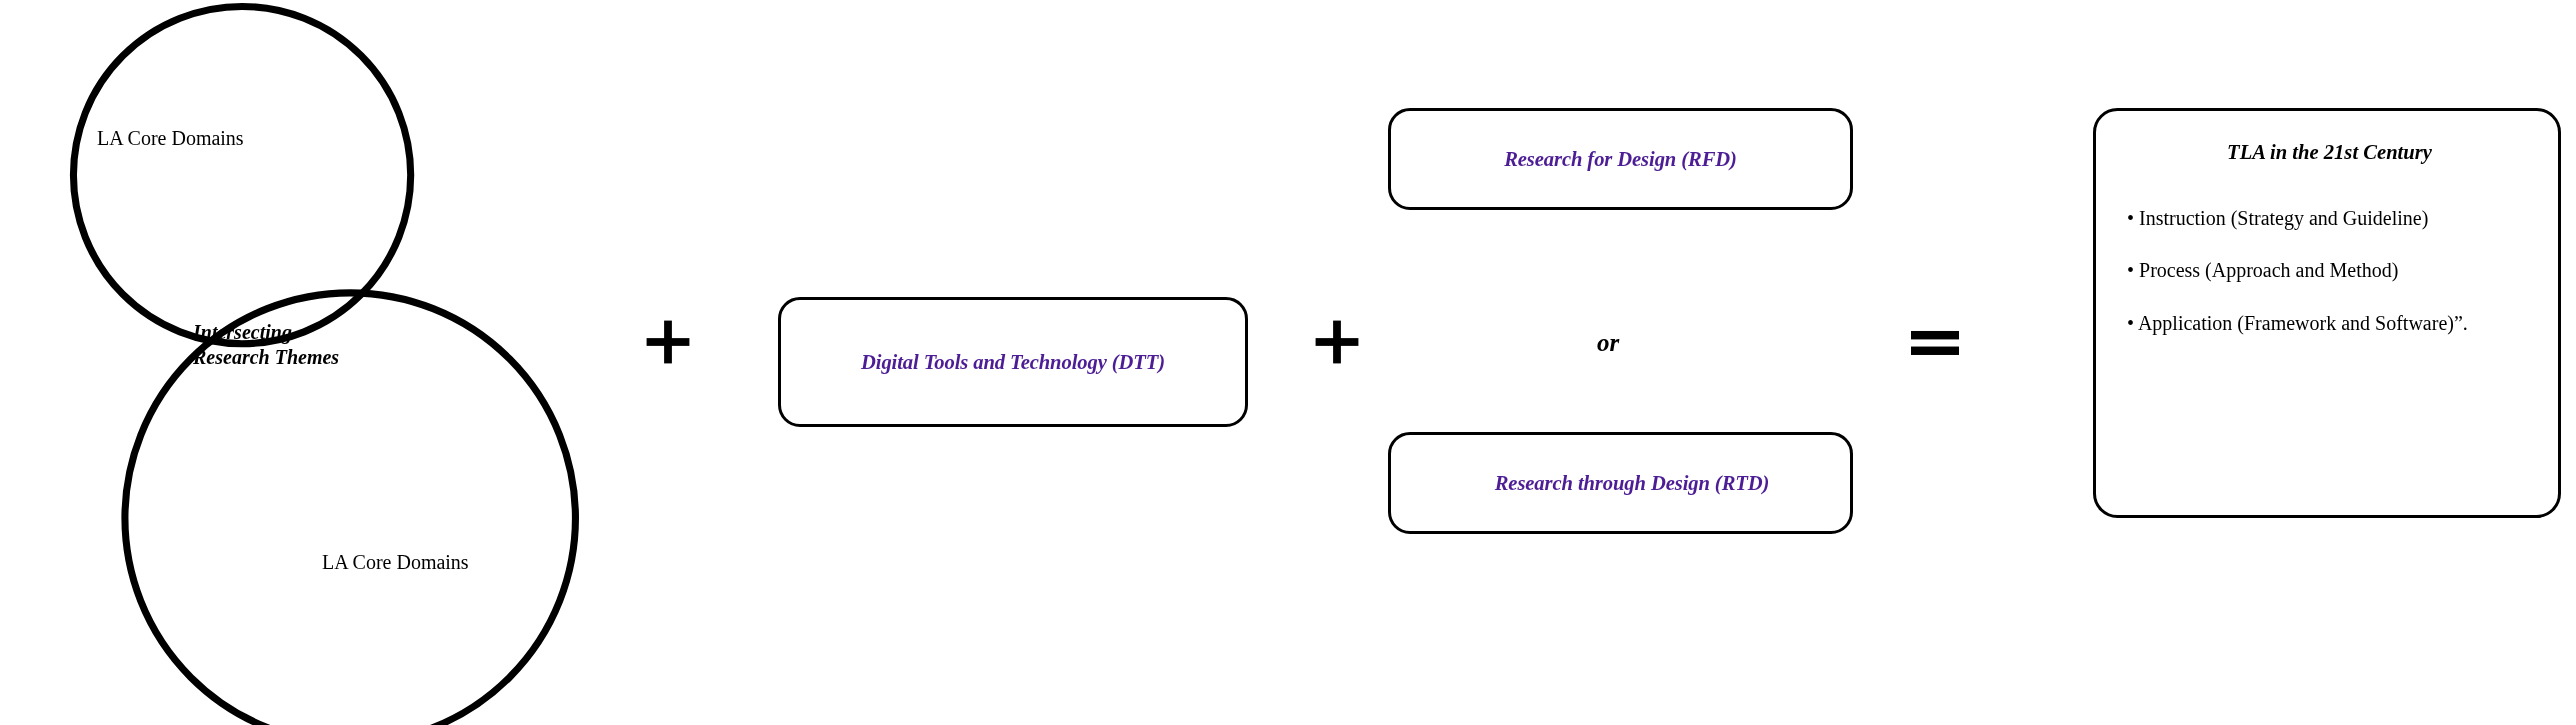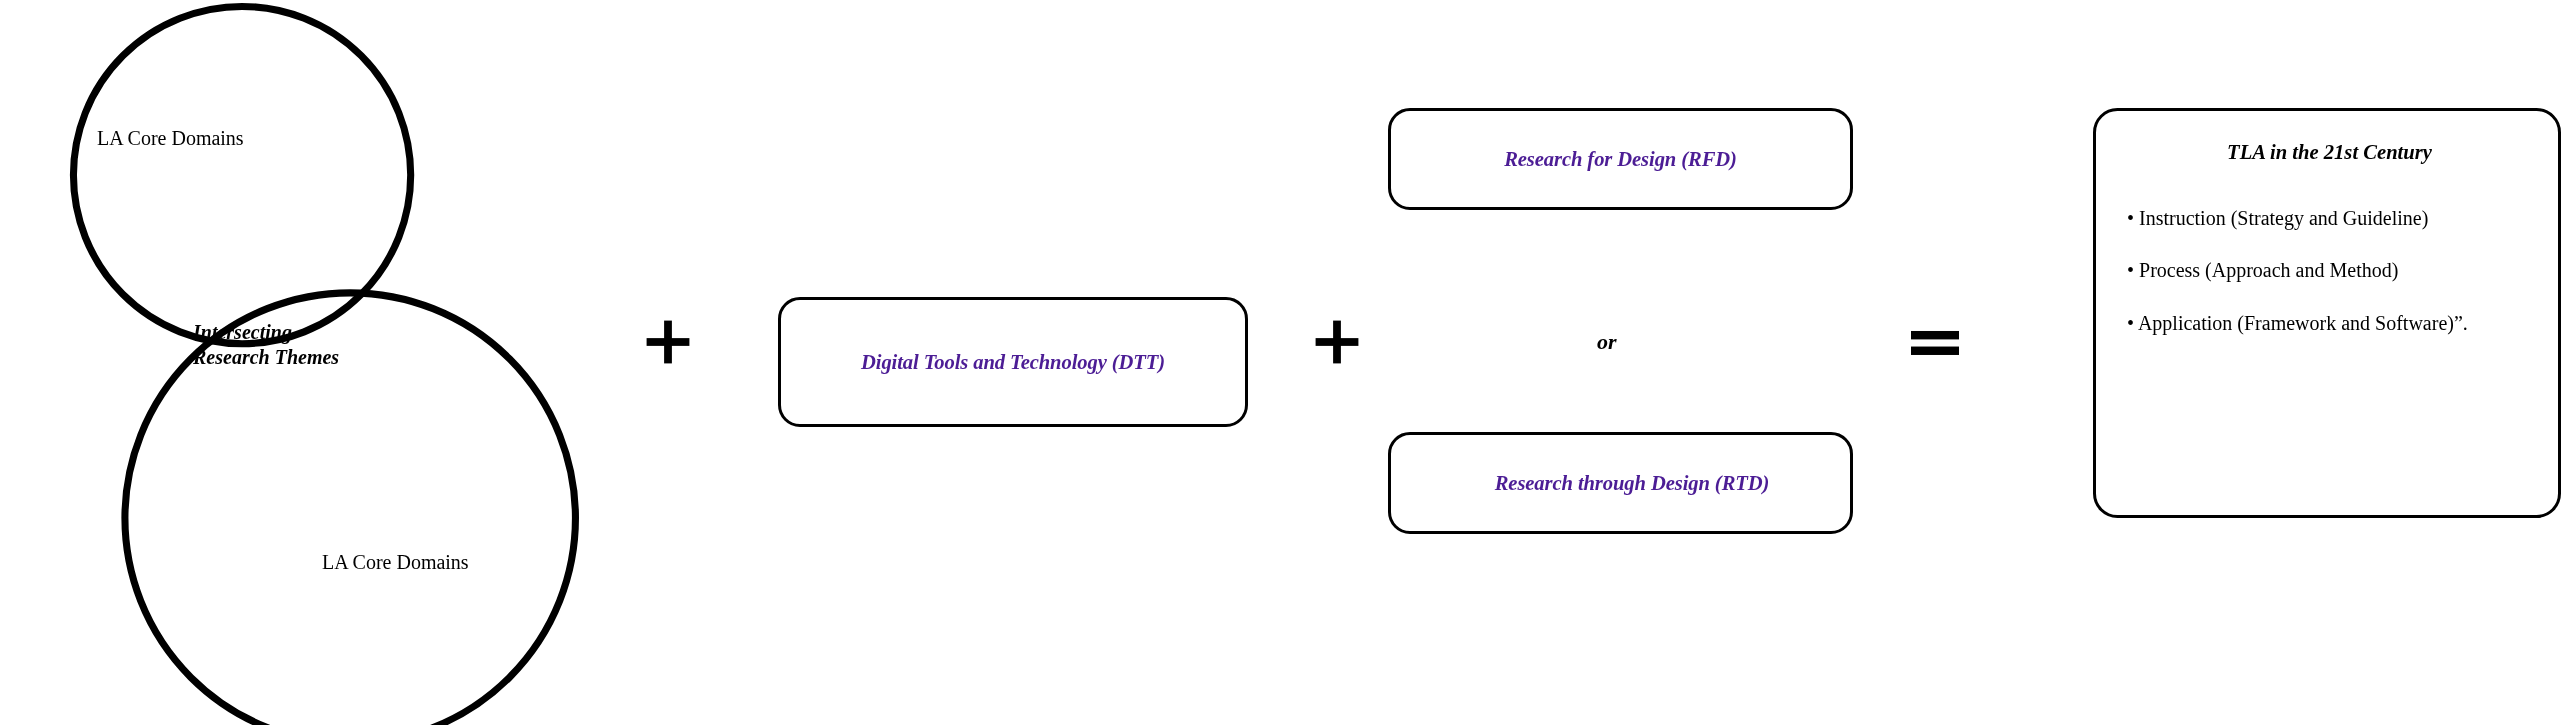--- a/index.html
+++ b/index.html
@@ -102,21 +102,21 @@
   #box-rtd { left: 1388px; top: 432px; width: 465px; height: 102px; padding-left: 23px; }
 
   
   #or-text {
     position: absolute;
     left: 1597px;
     top: 329px;
     font-family: "Liberation Serif", "DejaVu Serif", serif;
     font-weight: bold;
     font-style: italic;
-    font-size: 22px;
+    font-size: 25px;
     color: #000000;
     text-align: right;
   }
 
   
   #box-tla {
     position: absolute;
     box-sizing: border-box;
     left: 2093px;
     top: 108px;

